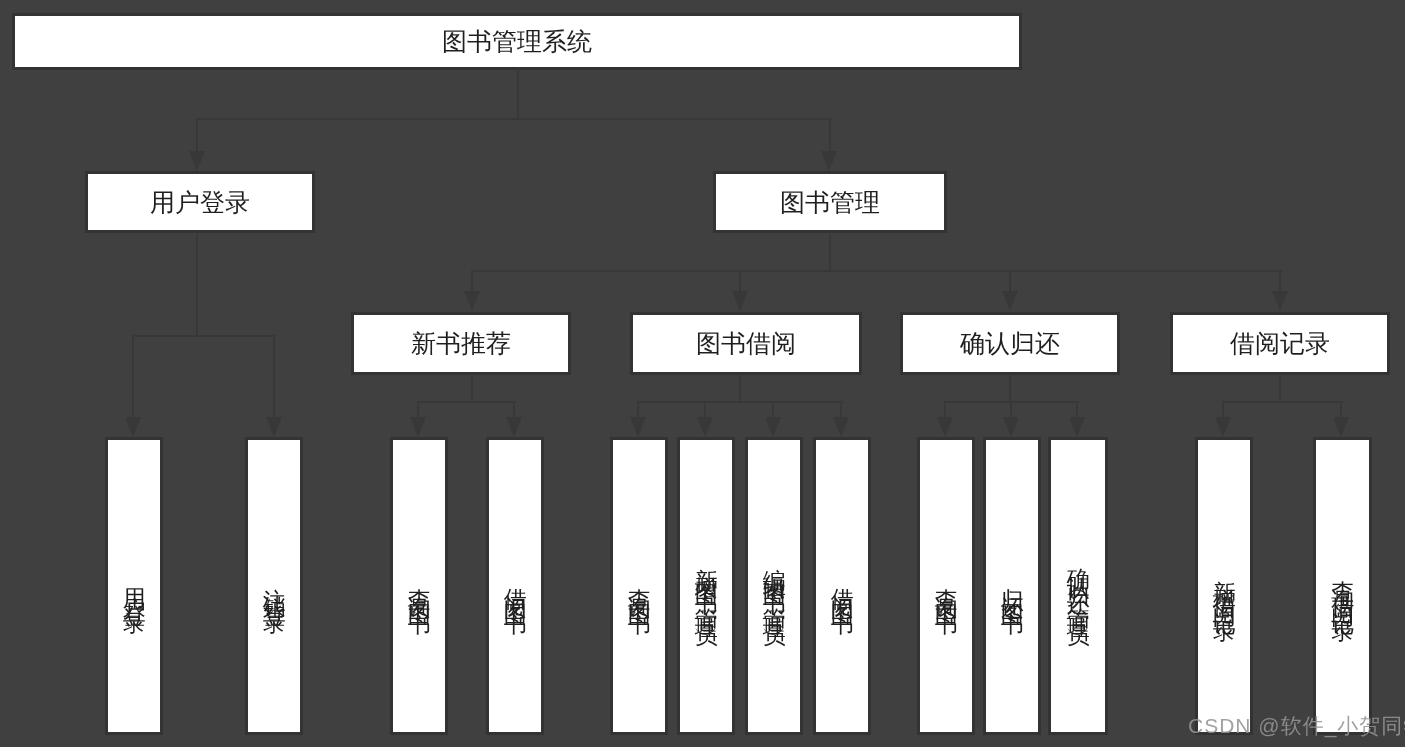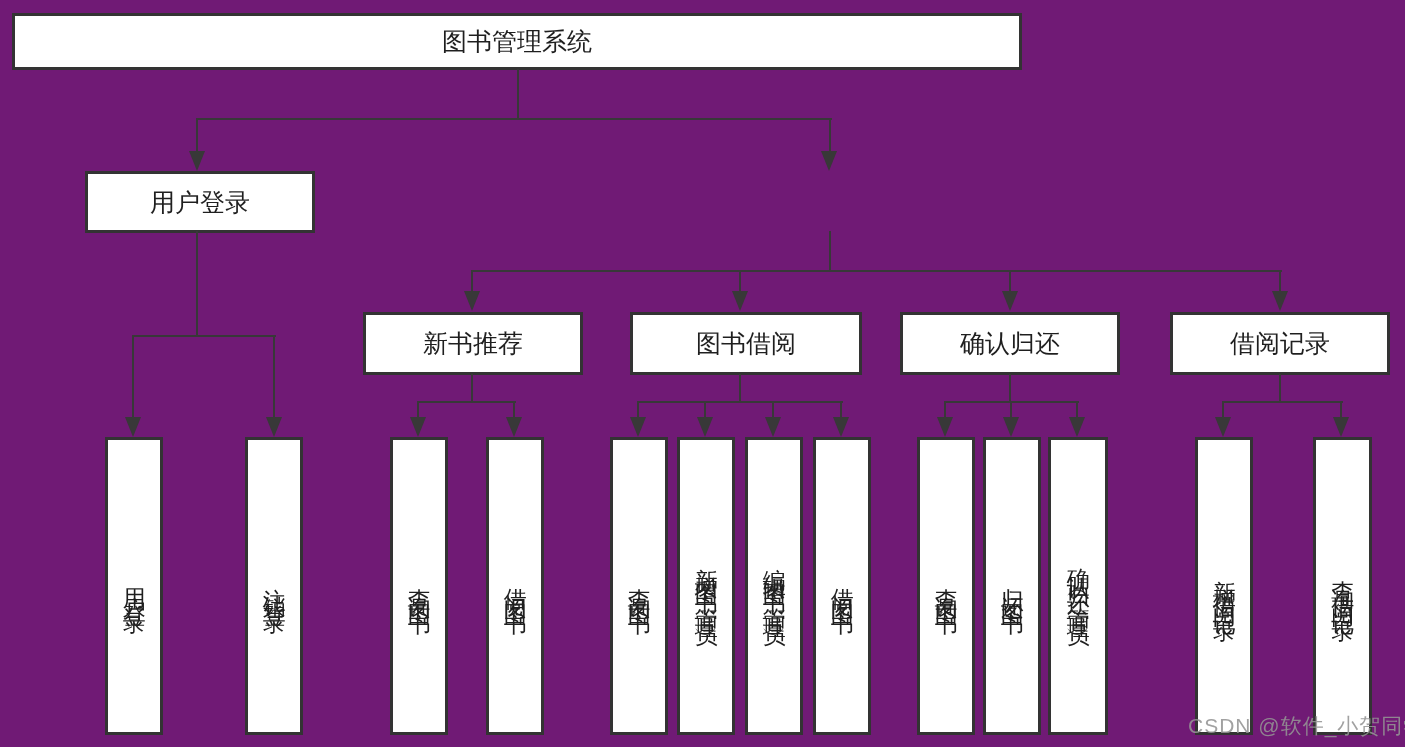--- a/index.html
+++ b/index.html
@@ -1,17 +1,17 @@
 <!DOCTYPE html>
 <html><head>
 <meta charset="utf-8">
 <style>
   html,body{margin:0;padding:0;background:#ffffff;}
   #canvas{
-    position:relative;width:1405px;height:747px;background:#701a75;overflow:hidden;
+    position:relative;width:1405px;height:747px;background:#404040;overflow:hidden;
     font-family:"Liberation Sans",sans-serif;color:#1f1f1f;
   }
   .box{
     position:absolute;box-sizing:border-box;border:3px solid #333333;background:#ffffff;
     display:flex;align-items:center;justify-content:center;
   }
   .hlabel{font-size:25px;line-height:1;white-space:nowrap;color:#1f1f1f;}
   .vtext{
     writing-mode:vertical-rl;text-orientation:mixed;letter-spacing:8px;
     font-size:23px;line-height:1.1;white-space:nowrap;color:#1f1f1f;
@@ -41,40 +41,43 @@
   <div class="line v" style="left:517px;top:69px;height:51px"></div>
   <div class="line h" style="left:196px;top:118px;width:636px"></div>
   <div class="line v" style="left:196px;top:118px;height:40px"></div>
   <div class="line v" style="left:829px;top:118px;height:40px"></div>
   <div class="arrow" style="left:189px;top:151px"></div>
   <div class="arrow" style="left:821px;top:151px"></div>
 
   <div class="box" style="left:85px;top:171px;width:230px;height:62px">
     <span class="hlabel">用户登录</span>
   </div>
+  <div class="box" style="left:713px;top:171px;width:234px;height:62px">
+    <span class="hlabel">图书管理</span>
+  </div>
 
   <div class="line v" style="left:196px;top:231px;height:106px"></div>
   <div class="line h" style="left:132px;top:335px;width:144px"></div>
   <div class="line v" style="left:132px;top:335px;height:90px"></div>
   <div class="line v" style="left:273px;top:335px;height:90px"></div>
   <div class="arrow" style="left:125px;top:417px"></div>
   <div class="arrow" style="left:266px;top:417px"></div>
 
   <div class="line v" style="left:829px;top:231px;height:41px"></div>
   <div class="line h" style="left:471px;top:270px;width:811px"></div>
   <div class="line v" style="left:471px;top:270px;height:28px"></div>
   <div class="line v" style="left:739px;top:270px;height:28px"></div>
   <div class="line v" style="left:1009px;top:270px;height:28px"></div>
   <div class="line v" style="left:1279px;top:270px;height:28px"></div>
   <div class="arrow" style="left:464px;top:291px"></div>
   <div class="arrow" style="left:732px;top:291px"></div>
   <div class="arrow" style="left:1002px;top:291px"></div>
   <div class="arrow" style="left:1272px;top:291px"></div>
 
-  <div class="box" style="left:363px;top:312px;width:220px;height:63px">
+  <div class="box" style="left:351px;top:312px;width:220px;height:63px">
     <span class="hlabel">新书推荐</span>
   </div>
   <div class="box" style="left:630px;top:312px;width:232px;height:63px">
     <span class="hlabel">图书借阅</span>
   </div>
   <div class="box" style="left:900px;top:312px;width:220px;height:63px">
     <span class="hlabel">确认归还</span>
   </div>
   <div class="box" style="left:1170px;top:312px;width:220px;height:63px">
     <span class="hlabel">借阅记录</span>

